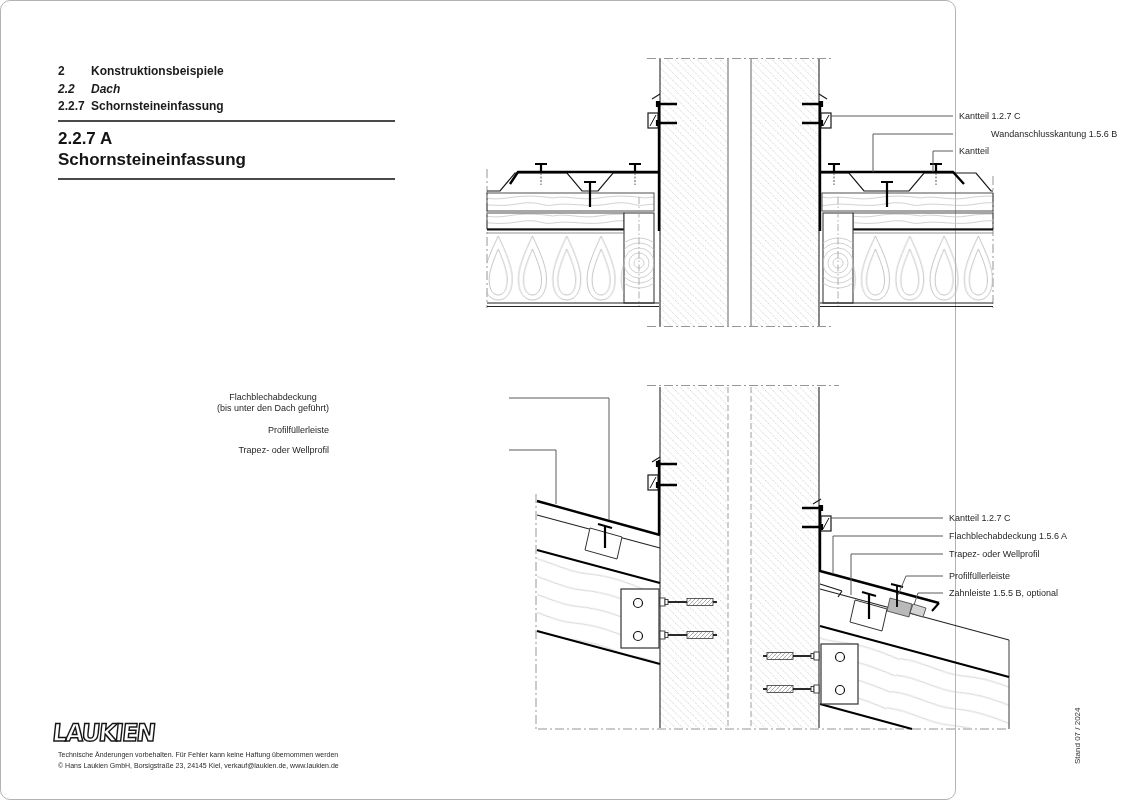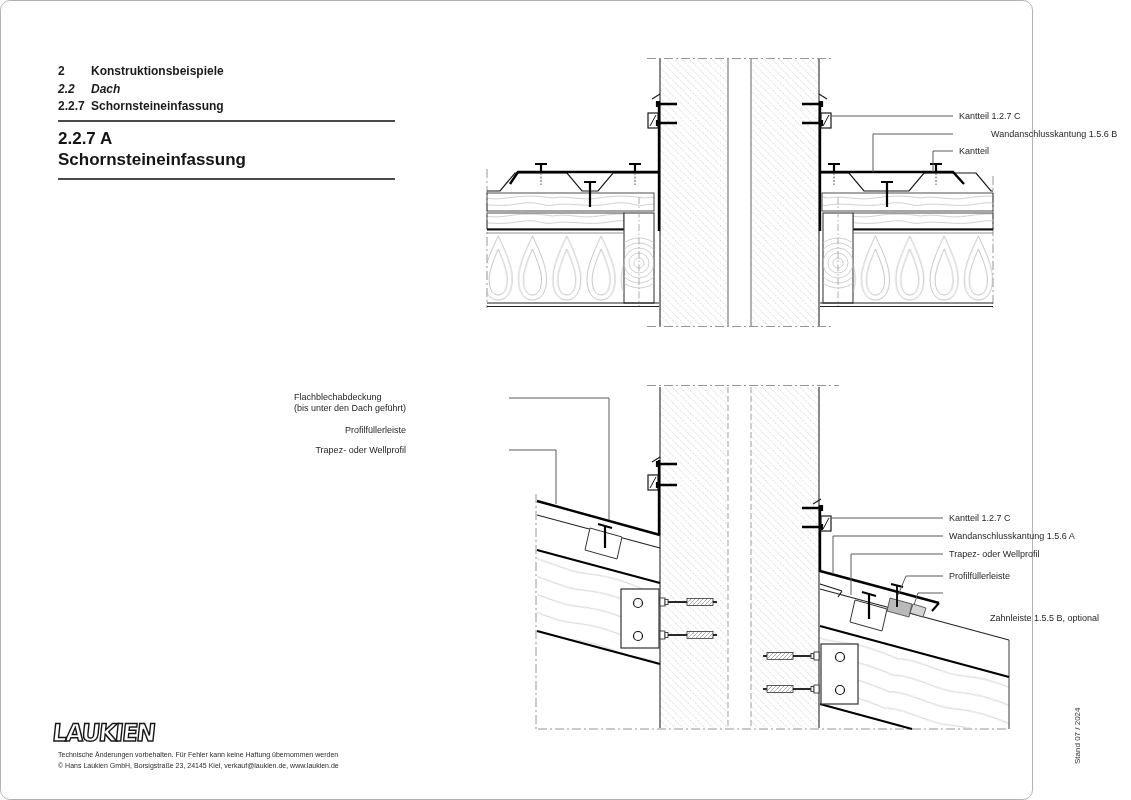--- a/index.html
+++ b/index.html
@@ -1,25 +1,25 @@
 <!DOCTYPE html>
 <html><head>
 <meta charset="utf-8">
 <style>
   html,body{margin:0;padding:0;background:#fff;}
   body{width:1131px;height:800px;overflow:hidden;font-family:"Liberation Sans",sans-serif;}
-  .page{position:relative;width:1033px;height:800px;background:#fff;border:1px solid #b3b3b3;
+  .page{position:relative;width:956px;height:800px;background:#fff;border:1px solid #b3b3b3;
         border-radius:10px;box-sizing:border-box;}
   .art{position:absolute;left:0;top:0;width:1131px;height:800px;}
   .crumb-row{position:absolute;left:57px;font-size:12px;font-weight:700;color:#1b1b1b;line-height:14px;white-space:nowrap;}
   .crumb-num{display:inline-block;width:33px;}
   .rule{position:absolute;left:57px;width:337px;height:1.5px;background:#4a4a4a;}
   .title-line{position:absolute;left:57px;font-size:17px;font-weight:700;color:#141414;line-height:20px;white-space:nowrap;text-align:right;}
   .lbl{position:absolute;font-size:9px;line-height:10px;color:#1f1f1f;white-space:nowrap;}
-  .lbl-r{position:absolute;font-size:9px;line-height:11px;color:#1f1f1f;text-align:left;right:626px;white-space:nowrap;}
+  .lbl-r{position:absolute;font-size:9px;line-height:11px;color:#1f1f1f;text-align:center;right:626px;white-space:nowrap;}
   .fineprint{position:absolute;left:57px;font-size:7px;line-height:10.5px;color:#2a2a2a;white-space:nowrap;}
   .stand{position:absolute;left:1072px;top:693px;height:70px;font-size:8px;color:#333;
          writing-mode:vertical-rl;transform:rotate(180deg);white-space:nowrap;}
   .logo-box{position:absolute;left:49px;top:718px;width:110px;height:28px;}
 </style>
 </head>
 <body>
 
 <div class="page">
 
@@ -233,24 +233,24 @@
   <div class="lbl" style="left:958px;top:145px;">Kantteil</div>
 
   <div class="lbl-r" style="top:391px;">
     <div>Flachblechabdeckung</div>
     <div>(bis unter den Dach geführt)</div>
   </div>
   <div class="lbl-r" style="top:424px;">Profilfüllerleiste</div>
   <div class="lbl-r" style="top:444px;">Trapez- oder Wellprofil</div>
 
   <div class="lbl" style="left:948px;top:512px;">Kantteil 1.2.7 C</div>
-  <div class="lbl" style="left:948px;top:530px;">Wandanschlusskantung 1.5.6 A</div>
+  <div class="lbl" style="left:948px;top:530px;">Flachblechabdeckung 1.5.6 A</div>
   <div class="lbl" style="left:948px;top:548px;">Trapez- oder Wellprofil</div>
   <div class="lbl" style="left:948px;top:570px;">Profilfüllerleiste</div>
-  <div class="lbl" style="left:948px;top:612px;margin-left:41px;">Zahnleiste 1.5.5 B, optional</div>
+  <div class="lbl" style="left:948px;top:587px;">Zahnleiste 1.5.5 B, optional</div>
 
   <div class="logo-box">
     <svg width="110" height="28" viewBox="0 0 110 28">
       <text x="4" y="22" transform="skewX(-6)" font-family="DejaVu Sans, sans-serif" font-weight="bold" font-size="24" fill="#ffffff" stroke="#161616" stroke-width="1.5" letter-spacing="-1.5" textLength="102" lengthAdjust="spacingAndGlyphs">LAUKIEN</text>
     </svg>
   </div>
   <div class="fineprint" style="top:749px;">Technische Änderungen vorbehalten. Für Fehler kann keine Haftung übernommen werden</div>
   <div class="fineprint" style="top:759.5px;">© Hans Laukien GmbH, Borsigstraße 23, 24145 Kiel, verkauf@laukien.de, www.laukien.de</div>
 
   <div class="stand">Stand 07 / 2024</div>

